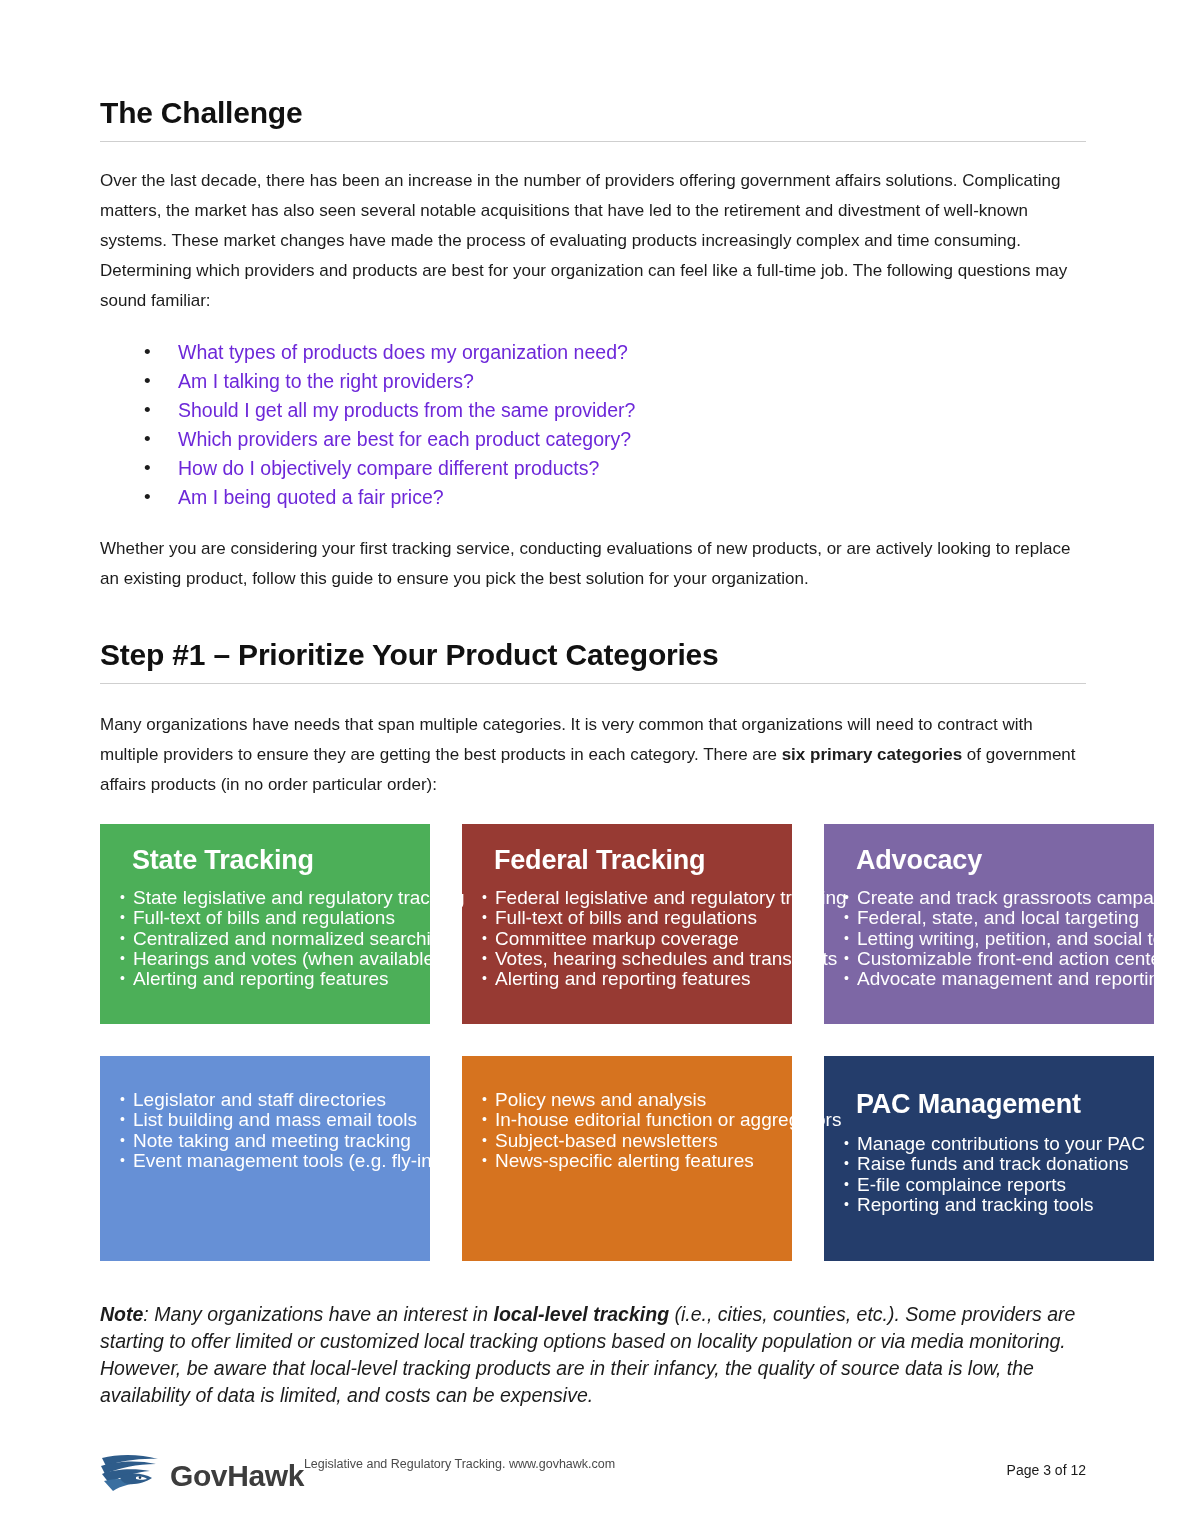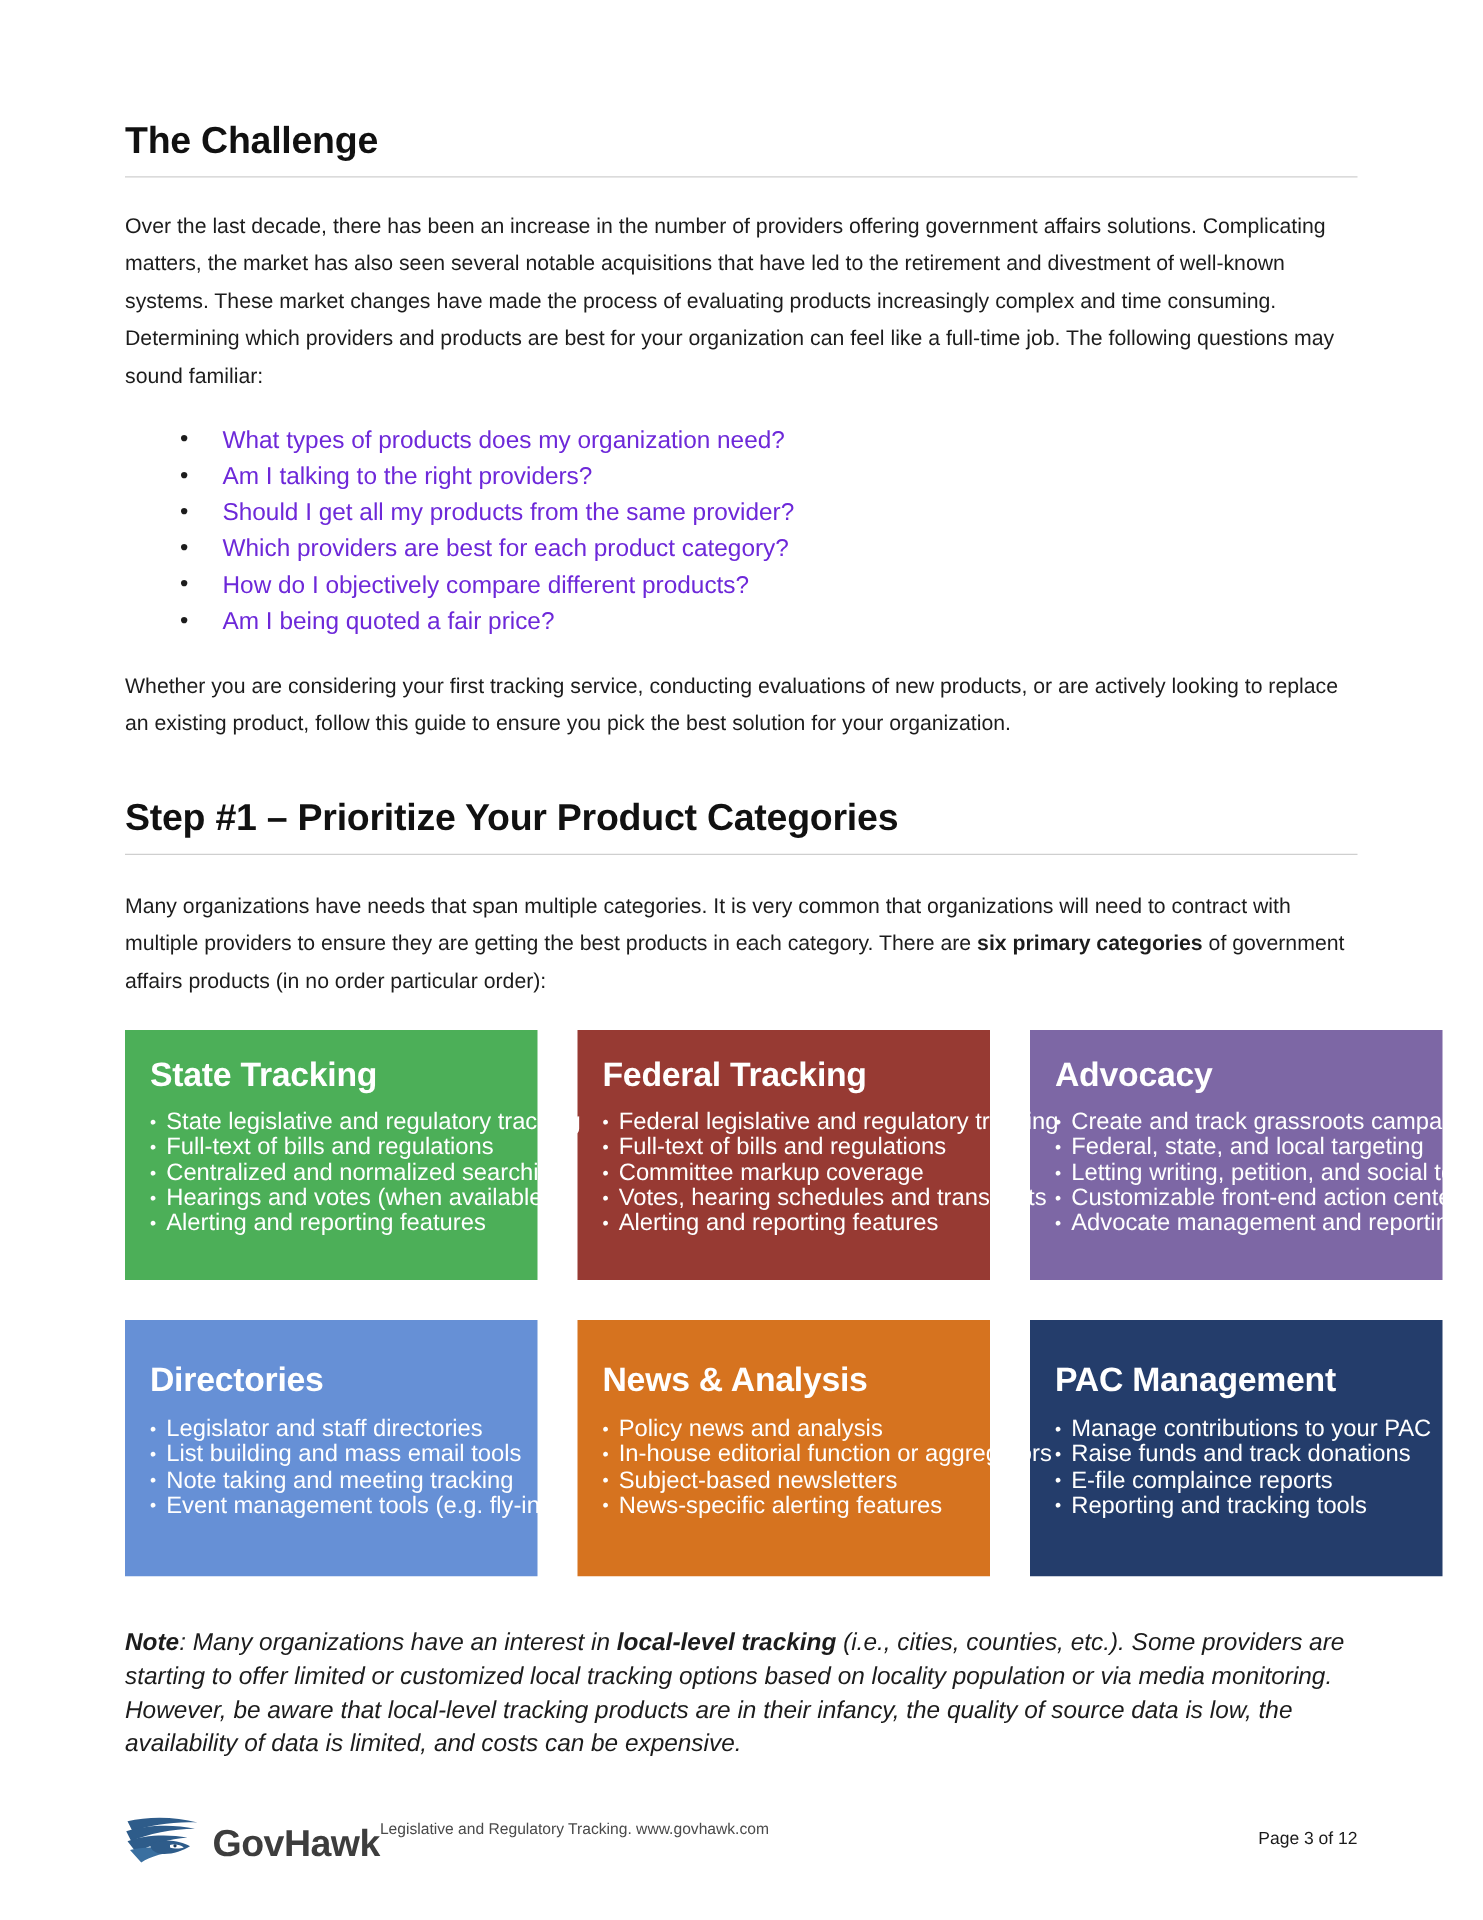--- a/index.html
+++ b/index.html
@@ -82,20 +82,21 @@
     height:205px;
     padding-top:34px;
   }
   .card-title {
     font-size:27px;
     font-weight:bold;
     color:#ffffff;
     letter-spacing:-0.2px;
     margin-bottom:12px;
     line-height:1.1;
+    margin-left:12px;
   }
   .card-title.lower { margin-bottom:14px; }
   ul.card-list { list-style:none; }
   ul.card-list li {
     position:relative;
     font-size:19px;
     line-height:20.4px;
     color:#ffffff;
     padding-left:13px;
     white-space:nowrap;
@@ -201,31 +202,29 @@
         <ul class="card-list">
           <li>Create and track grassroots campaigns</li>
           <li>Federal, state, and local targeting</li>
           <li>Letting writing, petition, and social tools</li>
           <li>Customizable front-end action centers</li>
           <li>Advocate management and reporting</li>
         </ul>
       </div>
 
       <div class="category-card tall" style="background:#6690D6;">
-        <div class="card-title lower">Directories</div>
         <ul class="card-list">
           <li>Legislator and staff directories</li>
           <li>List building and mass email tools</li>
           <li>Note taking and meeting tracking</li>
           <li>Event management tools (e.g. fly-ins)</li>
         </ul>
       </div>
 
       <div class="category-card tall" style="background:#D6731F;">
-        <div class="card-title lower">News &amp; Analysis</div>
         <ul class="card-list">
           <li>Policy news and analysis</li>
           <li>In-house editorial function or aggregators</li>
           <li>Subject-based newsletters</li>
           <li>News-specific alerting features</li>
         </ul>
       </div>
 
       <div class="category-card tall" style="background:#243D6B;">
         <div class="card-title lower">PAC Management</div>

